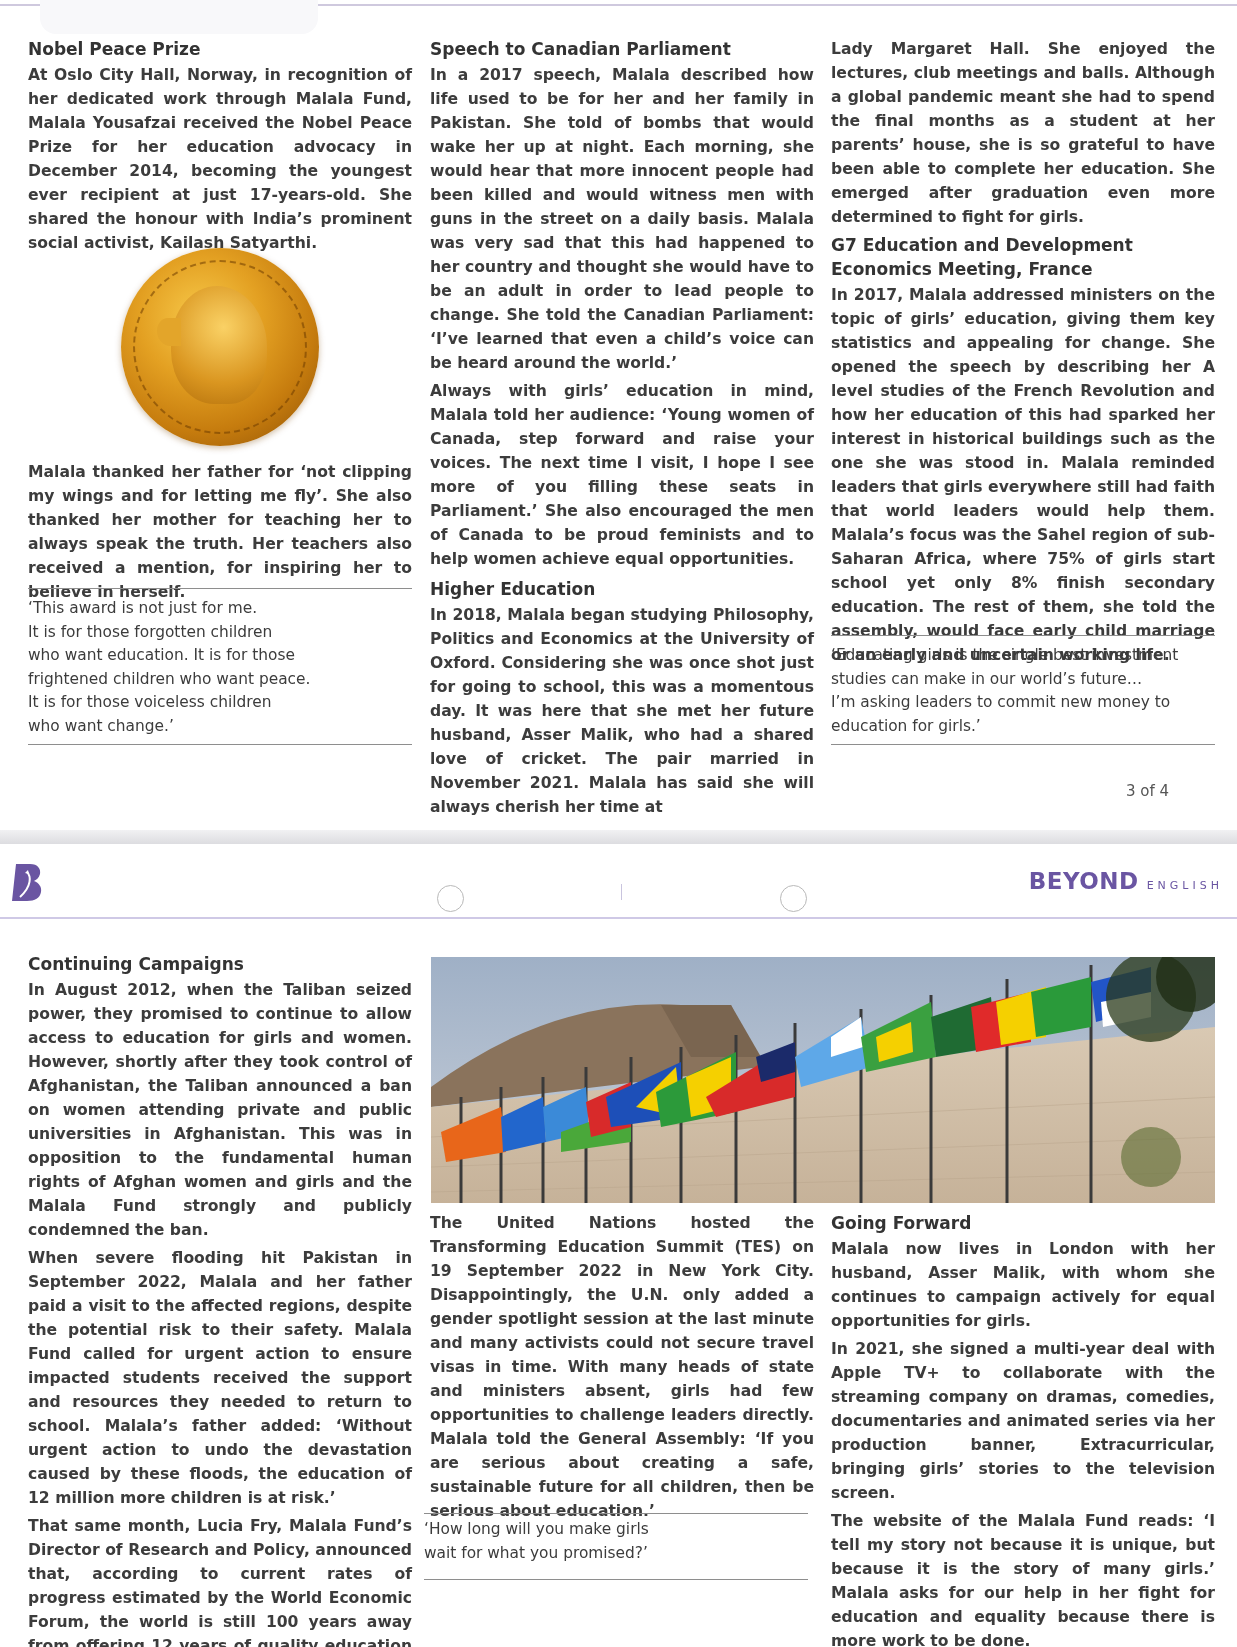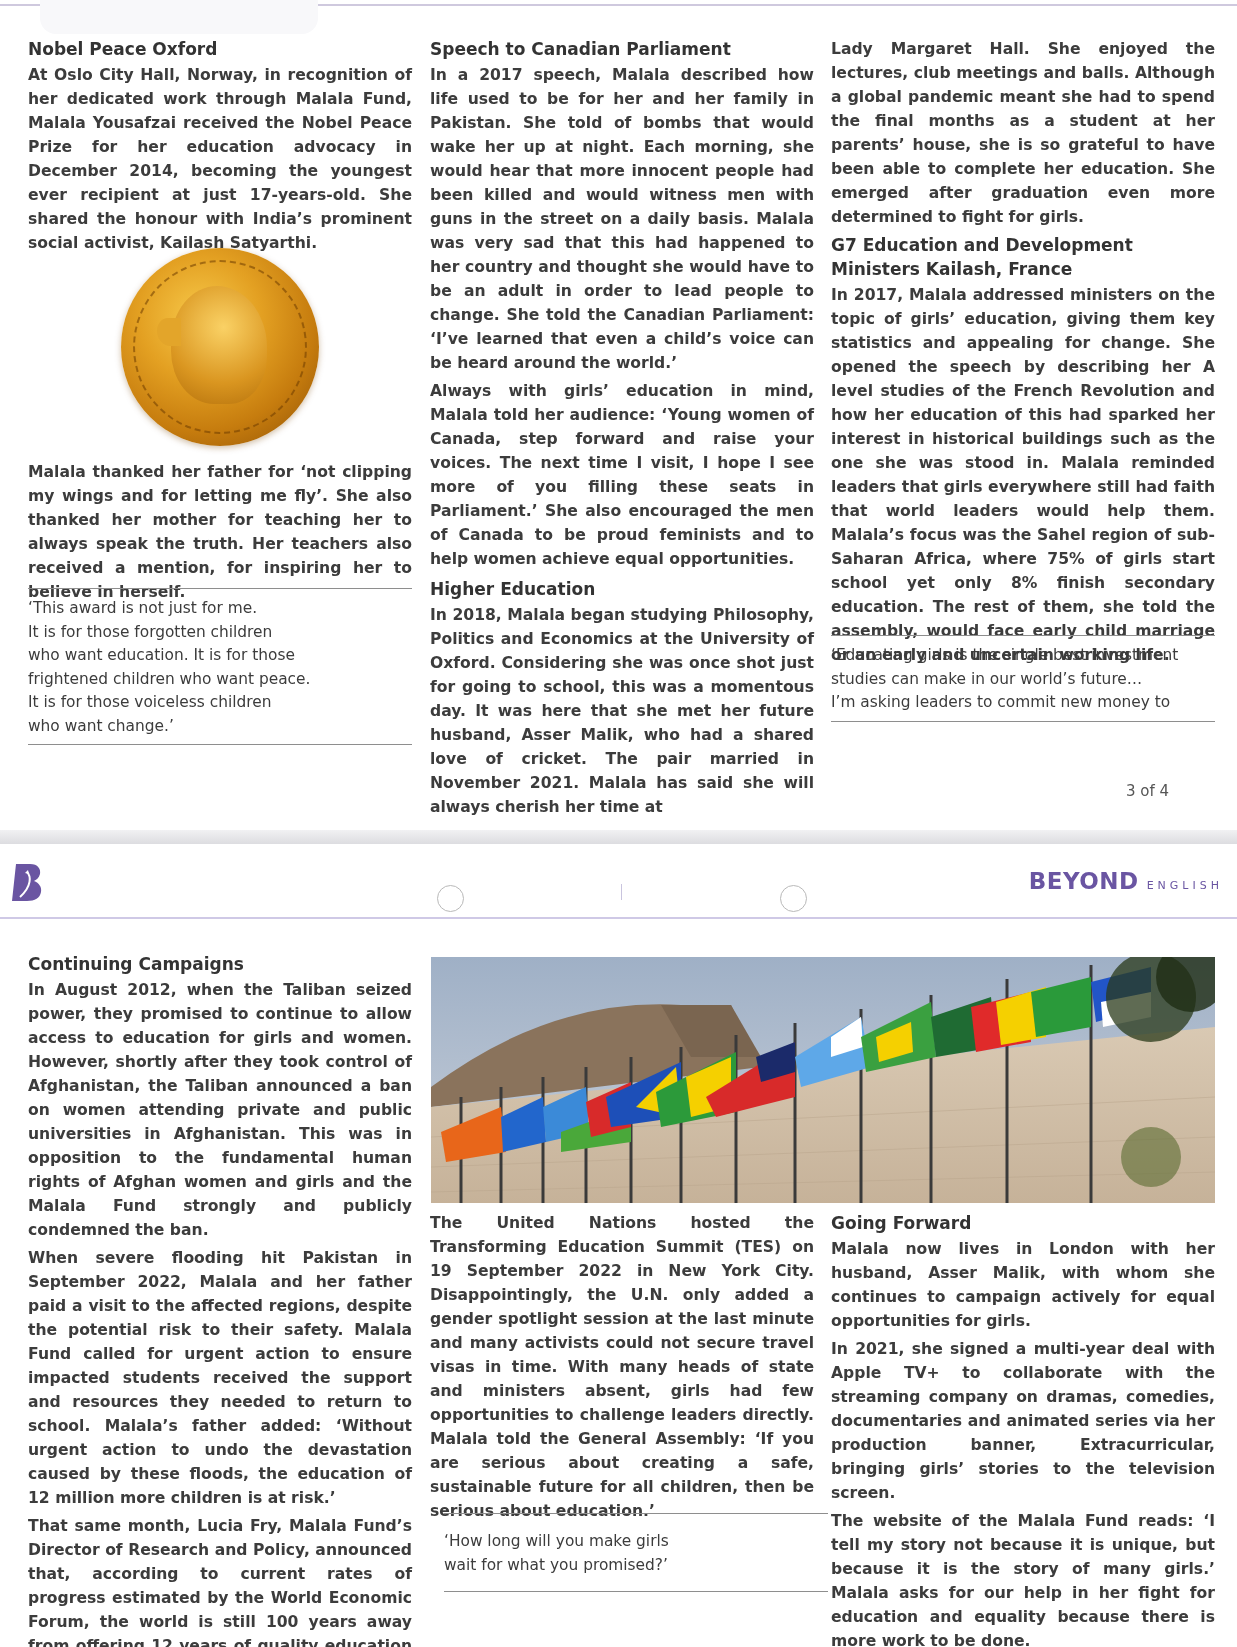--- a/index.html
+++ b/index.html
@@ -44,21 +44,21 @@
 </head>
 <body>
 
 <div class="abs top-rule"></div>
 <div class="abs toolbar-ghost">
   
   
 </div>
 
 <div class="col" style="left:28px; top:37px; width:384px;">
-  <h3>Nobel Peace Oxford</h3>
+  <h3>Nobel Peace Prize</h3>
   <p>At Oslo City Hall, Norway, in recognition of her dedicated work through Malala Fund, Malala Yousafzai received the Nobel Peace Prize for her education advocacy in December 2014, becoming the youngest ever recipient at just 17-years-old. She shared the honour with India’s prominent social activist, Kailash Satyarthi.</p>
 </div>
 
 <div class="medal" title="Nobel Peace Prize gold medal">
   <div class="ring"></div>
   <div class="head"></div>
   <div class="nose"></div>
 </div>
 
 <div class="col" style="left:28px; top:460px; width:384px;">
@@ -77,28 +77,29 @@
 <div class="col" style="left:430px; top:37px; width:384px;">
   <h3>Speech to Canadian Parliament</h3>
   <p>In a 2017 speech, Malala described how life used to be for her and her family in Pakistan. She told of bombs that would wake her up at night. Each morning, she would hear that more innocent people had been killed and would witness men with guns in the street on a daily basis. Malala was very sad that this had happened to her country and thought she would have to be an adult in order to lead people to change. She told the Canadian Parliament: ‘I’ve learned that even a child’s voice can be heard around the world.’</p>
   <p>Always with girls’ education in mind, Malala told her audience: ‘Young women of Canada, step forward and raise your voices. The next time I visit, I hope I see more of you filling these seats in Parliament.’ She also encouraged the men of Canada to be proud feminists and to help women achieve equal opportunities.</p>
   <h3 style="margin-top:6px;">Higher Education</h3>
   <p>In 2018, Malala began studying Philosophy, Politics and Economics at the University of Oxford. Considering she was once shot just for going to school, this was a momentous day. It was here that she met her future husband, Asser Malik, who had a shared love of cricket. The pair married in November 2021. Malala has said she will always cherish her time at</p>
 </div>
 
 <div class="col" style="left:831px; top:37px; width:384px;">
   <p>Lady Margaret Hall. She enjoyed the lectures, club meetings and balls. Although a global pandemic meant she had to spend the final months as a student at her parents’ house, she is so grateful to have been able to complete her education. She emerged after graduation even more determined to fight for girls.</p>
-  <h3 style="margin-top:4px;">G7 Education and Development Ministers Kailash, France</h3>
+  <h3 style="margin-top:4px;">G7 Education and Development Economics Meeting, France</h3>
   <p>In 2017, Malala addressed ministers on the topic of girls’ education, giving them key statistics and appealing for change. She opened the speech by describing her A level studies of the French Revolution and how her education of this had sparked her interest in historical buildings such as the one she was stood in. Malala reminded leaders that girls everywhere still had faith that world leaders would help them. Malala’s focus was the Sahel region of sub-Saharan Africa, where 75% of girls start school yet only 8% finish secondary education. The rest of them, she told the assembly, would face early child marriage or an early and uncertain working life.</p>
 </div>
 
 <div class="abs quote" style="left:831px; top:635px; width:384px; padding:8px 0 6px;">
   <div>‘Educating girls is the single best investment</div>
   <div>studies can make in our world’s future…</div>
   <div>I’m asking leaders to commit new money to</div>
+  <div>education for girls.’</div>
 </div>
 
 <div class="abs page-counter">3 of 4</div>
 
 <div class="abs gap-bar"></div>
 
 <svg class="abs logo" viewBox="0 0 34 40">
   <path d="M6 2 H20 C28 2 31 7 30 12 C29 16 26 18 24 19 C29 21 32 25 31 30 C30 36 25 39 17 39 H2 Z" fill="#6a55a2"></path>
   <path d="M17 10 C21 14 22 24 10 35" stroke="#ffffff" stroke-width="2" fill="none"></path>
   <path d="M15 11 L18 8 L19 12 Z" fill="#ffffff"></path>
@@ -177,21 +178,21 @@
   <polygon points="660,25 720,10 720,50 665,65" fill="#2255c8"></polygon>
   <polygon points="670,45 720,35 720,60 672,70" fill="#ffffff"></polygon>
   <circle cx="720" cy="40" r="45" fill="#2a3a1a" opacity=".75"></circle>
   <circle cx="760" cy="20" r="35" fill="#1f2d14" opacity=".8"></circle>
   <circle cx="720" cy="200" r="30" fill="#5a6a30" opacity=".6"></circle>
 </svg>
 
 <div class="col" style="left:430px; top:1211px; width:384px;">
   <p>The United Nations hosted the Transforming Education Summit (TES) on 19 September 2022 in New York City. Disappointingly, the U.N. only added a gender spotlight session at the last minute and many activists could not secure travel visas in time. With many heads of state and ministers absent, girls had few opportunities to challenge leaders directly. Malala told the General Assembly: ‘If you are serious about creating a safe, sustainable future for all children, then be serious about education.’</p>
 </div>
-<div class="abs quote" style="left:444px; top:1513px; width:384px; padding:16px 0 14px;">
+<div class="abs quote" style="left:424px; top:1513px; width:384px; padding:4px 0 14px;">
   <div>‘How long will you make girls</div>
   <div>wait for what you promised?’</div>
 </div>
 
 <div class="col" style="left:831px; top:1211px; width:384px;">
   <h3>Going Forward</h3>
   <p>Malala now lives in London with her husband, Asser Malik, with whom she continues to campaign actively for equal opportunities for girls.</p>
   <p>In 2021, she signed a multi-year deal with Apple TV+ to collaborate with the streaming company on dramas, comedies, documentaries and animated series via her production banner, Extracurricular, bringing girls’ stories to the television screen.</p>
   <p>The website of the Malala Fund reads: ‘I tell my story not because it is unique, but because it is the story of many girls.’ Malala asks for our help in her fight for education and equality because there is more work to be done.</p>
   <p style="text-align:left;">‘Together, we can create a world where all girls can learn and lead.’</p>

